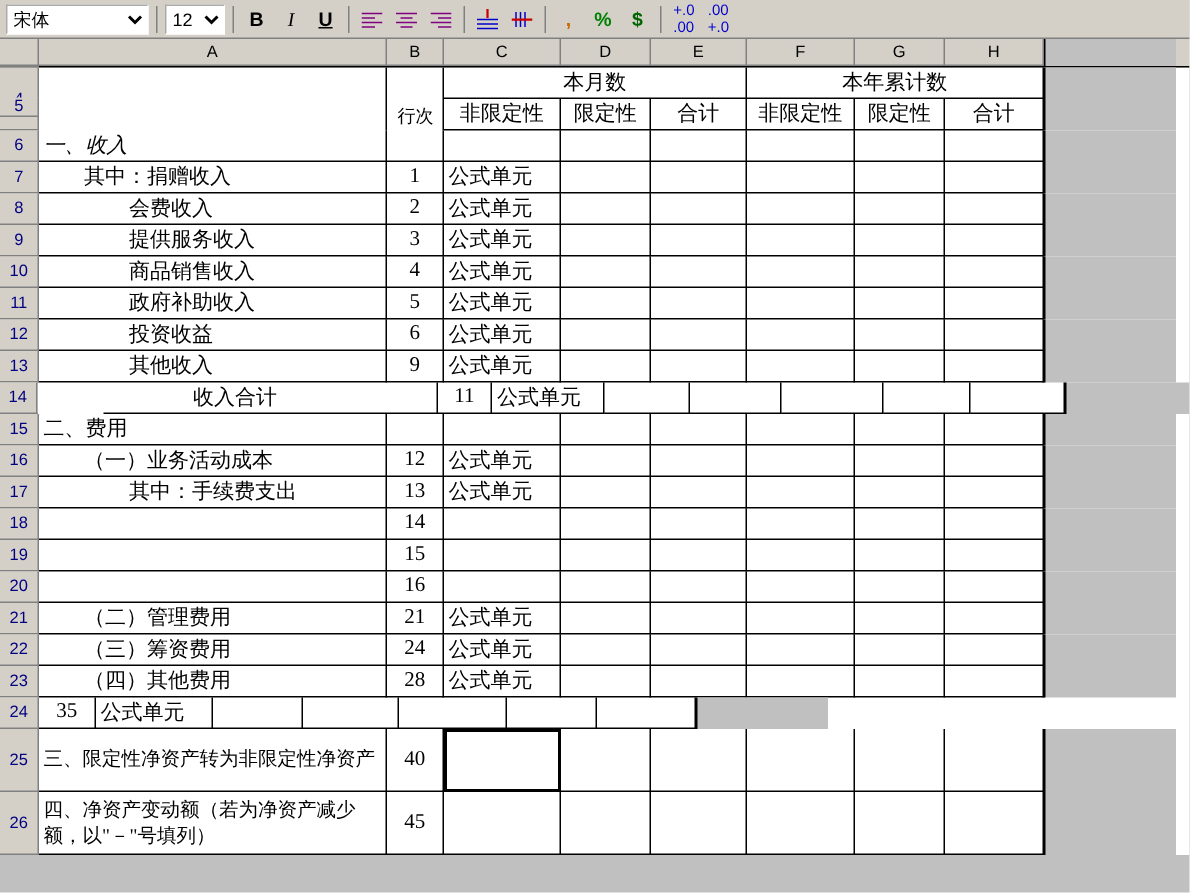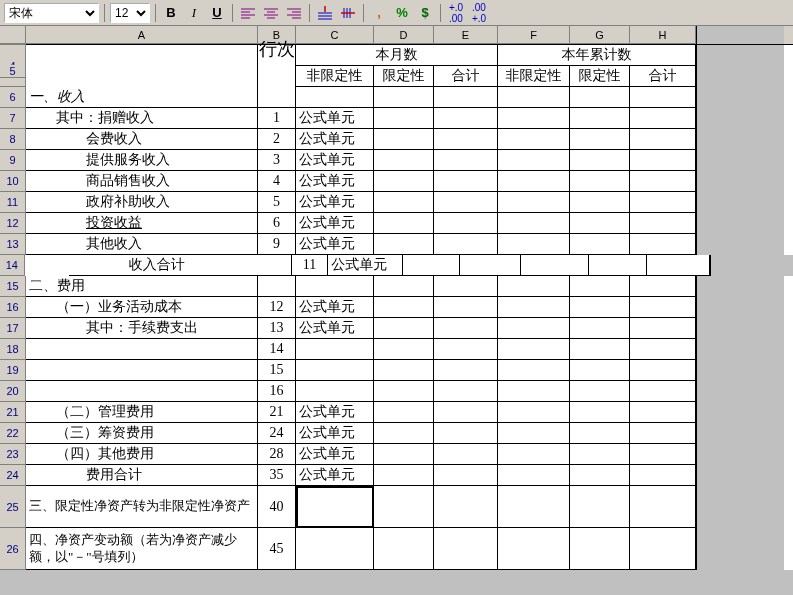--- a/index.html
+++ b/index.html
@@ -131,21 +131,21 @@
         <div class="cell h cH ctr">合计</div>
       </div>
     </div>
     <div class="right-fill" style="height:42px"></div>
   </div>
 
   <div class="row" style="position:absolute;top:18px;left:0;width:100%;pointer-events:none">
     <div class="rh" style="height:0"></div>
   </div>
 
-  <div style="position:absolute;top:2px;left:258px;width:38px;height:42px;display:flex;align-items:center;justify-content:center;font-size:18px">行次</div>
+  <div style="position:absolute;top:30px;left:258px;width:38px;height:42px;display:flex;align-items:center;justify-content:center;font-size:12px">行次</div>
 
   <div style="position:absolute;top:39px;left:0" class="rh">5</div>
 
   <div id="data-rows">
       <div class="row">
         <div class="rh" style="height: 21px;">6</div>
         <div class="cell cA" style="height: 21px; font-style: italic;">一、收入</div>
         <div class="cell cB" style="height: 21px;"></div>
         <div class="cell cC" style="height: 21px;"></div>
         <div class="cell cD" style="height: 21px;"></div>
@@ -210,21 +210,21 @@
         <div class="cell cC" style="height: 21px;">公式单元</div>
         <div class="cell cD" style="height: 21px;"></div>
         <div class="cell cE" style="height: 21px;"></div>
         <div class="cell cF" style="height: 21px;"></div>
         <div class="cell cG" style="height: 21px;"></div>
         <div class="cell cH" style="height: 21px;"></div>
         <div class="right-fill" style="height: 21px;"></div>
       </div>
       <div class="row">
         <div class="rh" style="height: 21px;">12</div>
-        <div class="cell cA indent2" style="height: 21px; text-decoration: underline;">投资收益</div>
+        <div class="cell cA indent2" style="height: 21px;">投资收益</div>
         <div class="cell cB" style="height: 21px;">6</div>
         <div class="cell cC" style="height: 21px;">公式单元</div>
         <div class="cell cD" style="height: 21px;"></div>
         <div class="cell cE" style="height: 21px;"></div>
         <div class="cell cF" style="height: 21px;"></div>
         <div class="cell cG" style="height: 21px;"></div>
         <div class="cell cH" style="height: 21px;"></div>
         <div class="right-fill" style="height: 21px;"></div>
       </div>
       <div class="row">
@@ -354,21 +354,20 @@
         <div class="cell cC" style="height: 21px;">公式单元</div>
         <div class="cell cD" style="height: 21px;"></div>
         <div class="cell cE" style="height: 21px;"></div>
         <div class="cell cF" style="height: 21px;"></div>
         <div class="cell cG" style="height: 21px;"></div>
         <div class="cell cH" style="height: 21px;"></div>
         <div class="right-fill" style="height: 21px;"></div>
       </div>
       <div class="row">
         <div class="rh" style="height: 21px;">24</div>
-        <div class="cell cA indent2" style="height: 21px;">费用合计</div>
         <div class="cell cB" style="height: 21px;">35</div>
         <div class="cell cC" style="height: 21px;">公式单元</div>
         <div class="cell cD" style="height: 21px;"></div>
         <div class="cell cE" style="height: 21px;"></div>
         <div class="cell cF" style="height: 21px;"></div>
         <div class="cell cG" style="height: 21px;"></div>
         <div class="cell cH" style="height: 21px;"></div>
         <div class="right-fill" style="height: 21px;"></div>
       </div>
       <div class="row tall">

